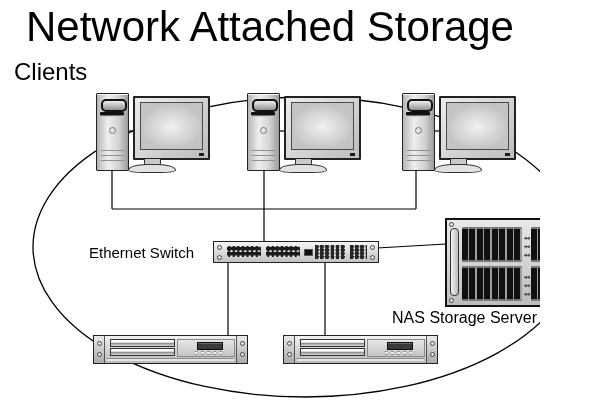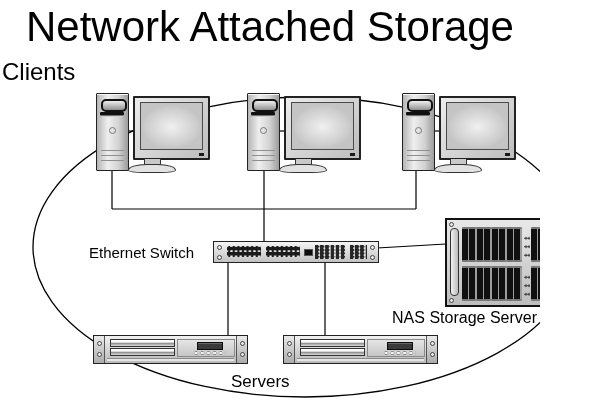--- a/index.html
+++ b/index.html
@@ -3,21 +3,21 @@
 <meta charset="utf-8">
 <style>
   html,body{margin:0;padding:0;background:#fff;}
   .canvas{
     position:relative;width:540px;height:402px;background:#fff;overflow:hidden;
     font-family:"Liberation Sans","DejaVu Sans",sans-serif;color:#000;
   }
   .underlay{position:absolute;left:0;top:0;z-index:1;}
   .lbl{position:absolute;z-index:6;white-space:nowrap;line-height:1;}
   .title{left:0;right:0;top:6px;text-align:center;font-size:42px;letter-spacing:0;}
-  .lbl-clients{left:2px;top:60px;font-size:24px;}
+  .lbl-clients{left:14px;top:60px;font-size:24px;}
   .lbl-lan{left:16px;top:214px;font-size:30px;}
   .lbl-switch{left:89px;top:245px;font-size:15px;}
   .lbl-nas{right:3px;top:310px;font-size:16px;}
   .lbl-servers{left:231px;top:373px;font-size:17px;}
 
   .device{position:absolute;z-index:4;}
 
   
   .client{width:115px;height:79px;}
   .client.c1{left:96px;top:93px;}
@@ -144,21 +144,20 @@
     <line x1="377" y1="248" x2="446" y2="244" stroke="#000" stroke-width="1.2"></line>
     <line x1="127" y1="131" x2="135" y2="131" stroke="#000" stroke-width="1.2"></line>
     <line x1="278" y1="131" x2="286" y2="131" stroke="#000" stroke-width="1.2"></line>
     <line x1="433" y1="131" x2="441" y2="131" stroke="#000" stroke-width="1.2"></line>
   </svg>
 
   <div class="lbl title">Network Attached Storage</div>
   <div class="lbl lbl-clients">Clients</div>
   <div class="lbl lbl-switch">Ethernet Switch</div>
   <div class="lbl lbl-nas">NAS Storage Server</div>
-  <div class="lbl lbl-servers">Servers</div>
 
   <div class="device client c1">
     <div class="tower">
       <div class="cdbay"></div>
       <div class="slotbay"></div>
       <div class="powerbtn"></div>
       <div class="vents"></div>
     </div>
     <div class="monitor">
       <div class="screen"></div>

